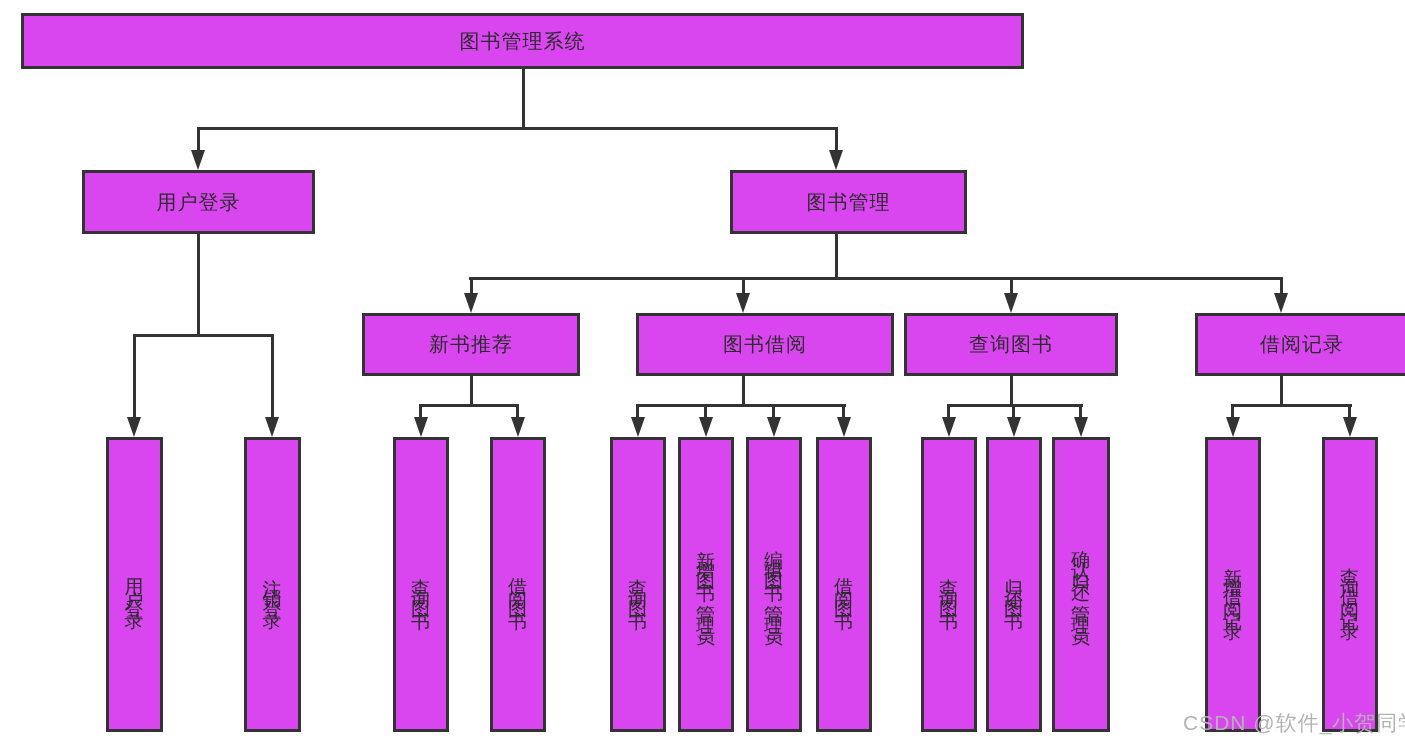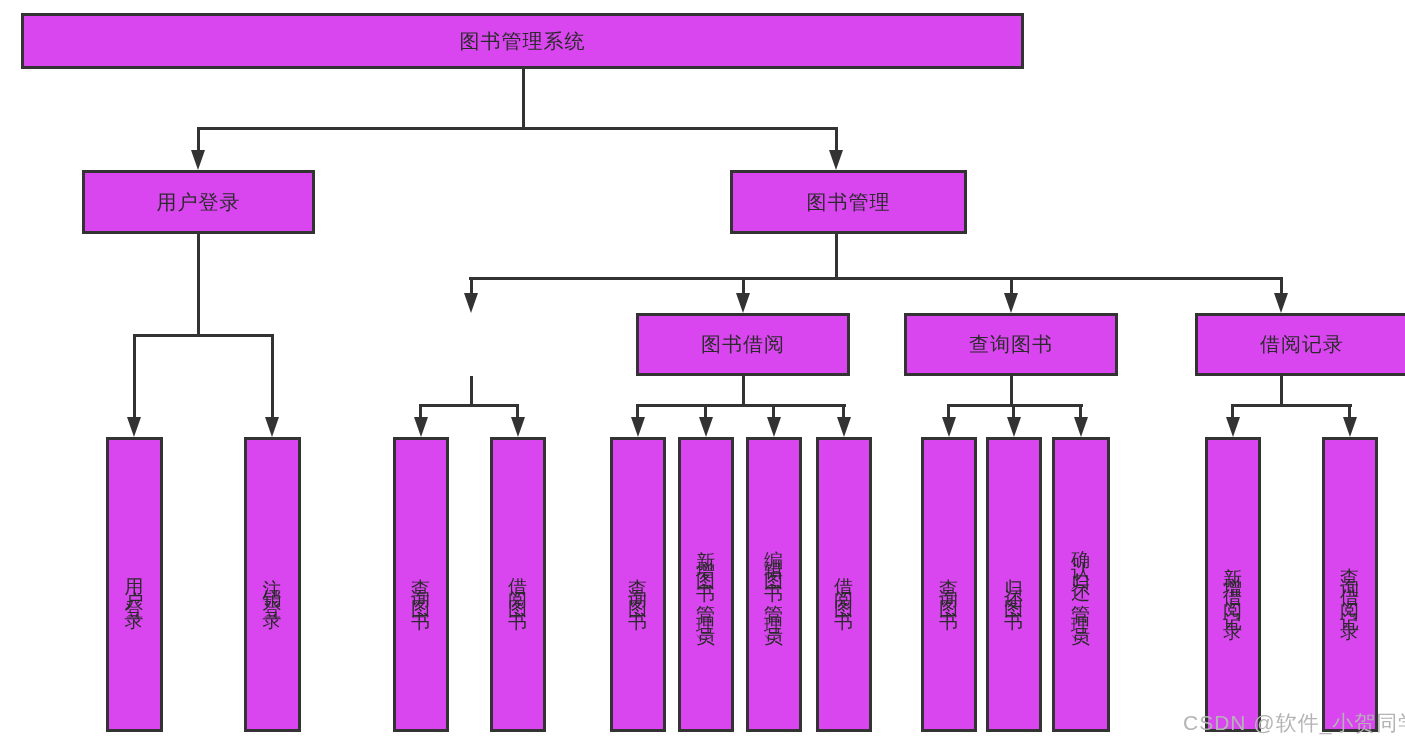--- a/index.html
+++ b/index.html
@@ -43,21 +43,21 @@
   #h-l3{left:469px;top:277px;width:814px;height:3px;}
   #s-l3-0{left:470px;top:280px;width:3px;height:15px;}
   #s-l3-1{left:742px;top:280px;width:3px;height:15px;}
   #s-l3-2{left:1010px;top:280px;width:3px;height:15px;}
   #s-l3-3{left:1280px;top:280px;width:3px;height:15px;}
   #a-l3-0{left:464px;top:293px;}
   #a-l3-1{left:736px;top:293px;}
   #a-l3-2{left:1004px;top:293px;}
   #a-l3-3{left:1274px;top:293px;}
   #b-l3-0{left:362px;top:313px;width:218px;height:63px;}
-  #b-l3-1{left:636px;top:313px;width:214px;height:63px;}
+  #b-l3-1{left:636px;top:313px;width:258px;height:63px;}
   #b-l3-2{left:904px;top:313px;width:214px;height:63px;}
   #b-l3-3{left:1174px;top:313px;width:214px;height:63px;margin-left:21px;}
 
   
   #v-login{left:197px;top:233px;width:3px;height:104px;}
   #h-a{left:133px;top:334px;width:141px;height:3px;}
   #s-a0{left:133px;top:337px;width:3px;height:82px;}
   #s-a1{left:271px;top:337px;width:3px;height:82px;}
   #a-a0{left:127px;top:417px;}
   #a-a1{left:265px;top:417px;}
@@ -146,20 +146,23 @@
   <div class="line" id="h-l3"></div>
   <div class="line" id="s-l3-0"></div>
   <div class="line" id="s-l3-1"></div>
   <div class="line" id="s-l3-2"></div>
   <div class="line" id="s-l3-3"></div>
   <div class="arrow" id="a-l3-0"></div>
   <div class="arrow" id="a-l3-1"></div>
   <div class="arrow" id="a-l3-2"></div>
   <div class="arrow" id="a-l3-3"></div>
 
+  <div class="hbox" id="b-l3-0">
+    <span>新书推荐</span>
+  </div>
   <div class="hbox" id="b-l3-1">
     <span>图书借阅</span>
   </div>
   <div class="hbox" id="b-l3-2">
     <span>查询图书</span>
   </div>
   <div class="hbox" id="b-l3-3">
     <span>借阅记录</span>
   </div>
 

